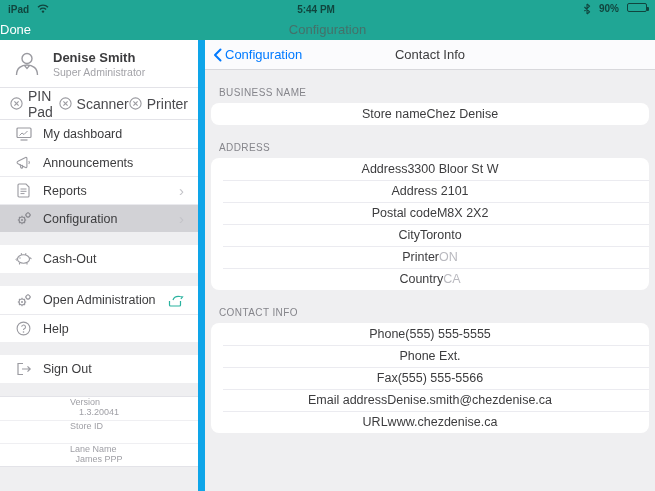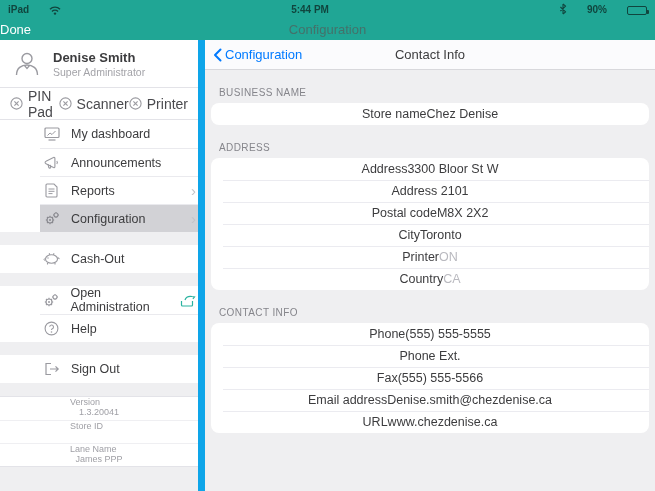--- a/index.html
+++ b/index.html
@@ -3,21 +3,21 @@
 <meta charset="utf-8">
 <style>
   * { margin:0; padding:0; box-sizing:border-box; }
   html,body { width:655px; height:491px; overflow:hidden;
     font-family:"Liberation Sans","DejaVu Sans",sans-serif; }
   .app { width:655px; height:491px; background:#EFEFF1; position:relative; }
 
   
   .statusbar { height:18px; background:#20A695; display:flex; align-items:center;
     justify-content:space-between; padding:0 8px; color:#10453E; font-size:10px; font-weight:bold; }
-  .sb-left, .sb-right { display:flex; align-items:flex-end; gap:20px; }
+  .sb-left, .sb-right { display:flex; align-items:flex-start; gap:8px; }
   .battery-shell { width:20px; height:9px; border:1px solid #10453E; border-radius:2px;
     padding:1px; position:relative; }
   .battery-fill { height:100%; width:90%; background:#10453E; border-radius:1px; }
   .battery-tip { position:absolute; right:-3px; top:2.5px; width:2px; height:4px;
     background:#10453E; border-radius:0 1px 1px 0; }
   .navbar { height:22px; background:#20A695; display:flex; align-items:center; position:relative; }
   .done-btn { position:absolute; left:0; color:#FFFFFF; font-size:13px; background:none;
     border:none; font-family:inherit; cursor:pointer; }
   .nav-title { width:100%; text-align:center; color:#44716A; font-size:13px; }
 
@@ -29,22 +29,22 @@
 
   
   .profile { background:#fff; display:flex; align-items:center; gap:11px;
     padding:9px 12px; height:48px; border-bottom:1px solid #E3E3E8; }
   .pname { font-size:13px; font-weight:bold; color:#3C3C3E; }
   .prole { font-size:10.5px; color:#A3A3A8; margin-top:1px; }
   .devices { background:#fff; height:32px; display:flex; align-items:center;
     justify-content:space-between; padding:0 10px; border-bottom:1px solid #E3E3E8; }
   .device { display:flex; align-items:center; gap:5px; font-size:14px; color:#4A4A4E; cursor:pointer; }
   .menu-group { background:#fff; }
-  .menu-item { height:28px; display:flex; align-items:center; padding:0 2px;
-    font-size:12.5px; color:#3C3C3E; background:#fff; cursor:pointer; position:relative;margin-left:40px; }
+  .menu-item { height:28px; display:flex; align-items:center; padding:0 14px;
+    font-size:12.5px; color:#3C3C3E; background:#fff; cursor:pointer; position:relative; }
   .menu-item + .menu-item { border-top:1px solid #EAEAEE; }
   .menu-item.selected { background:#D2D2D6; }
   .menu-item .mi-icon { width:19px; height:17px; margin-right:10px; display:flex;
     align-items:center; justify-content:center; }
   .menu-item .chev { margin-left:auto; color:#C3C3C8; font-size:15px; line-height:1; }
   .menu-item .ext { margin-left:auto; display:flex; }
   .gap { height:13px; background:#EFEFF1; }
   .side-footer { background:#fff; border-top:1px solid #E3E3E8; border-bottom:1px solid #E3E3E8; }
   .foot-row { height:23px; display:flex; align-items:center; padding:0 12px;
     font-size:9px; color:#A0A0A6;flex-direction:column; }

